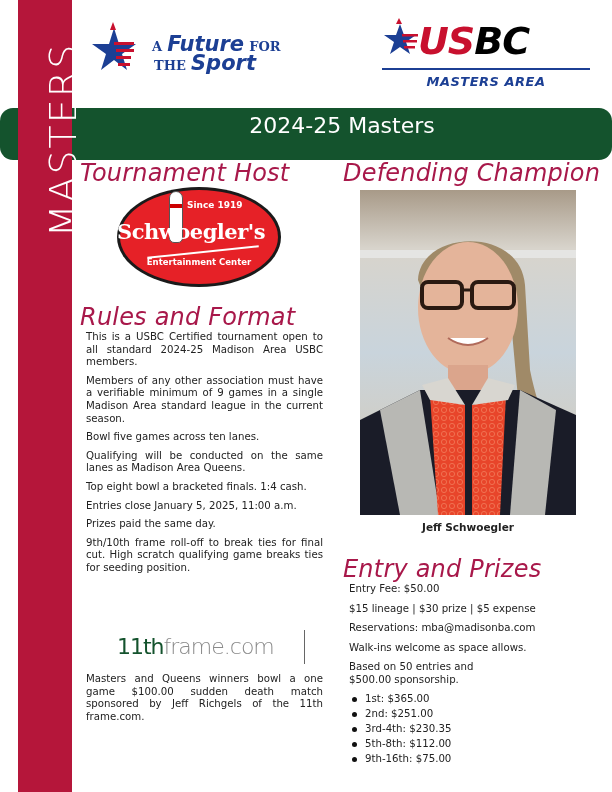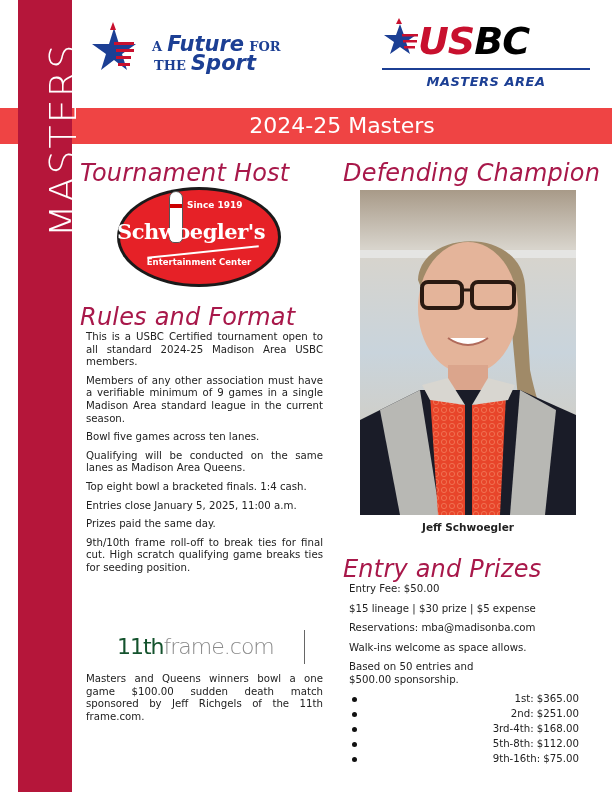--- a/index.html
+++ b/index.html
@@ -20,21 +20,21 @@
   .future-line2 { display: block; margin-top: -2px; padding-left: 2px; }
 
   .logo-usbc { position: absolute; left: 310px; top: 18px; width: 210px; height: 74px; }
   .usbc-star { position: absolute; left: 0; top: 0; width: 40px; height: 44px; }
   .usbc-word { position: absolute; left: 36px; top: 4px; font-family: "DejaVu Sans", sans-serif; font-weight: bold; font-style: italic; font-size: 38px; letter-spacing: -1px; line-height: 1; }
   .usbc-us { color: #c8102e; }
   .usbc-bc { color: #000000; text-align: right; }
   .usbc-rule { position: absolute; left: 0; top: 50px; width: 208px; height: 2px; background: #1c3f94; }
   .usbc-sub { position: absolute; left: 0; width: 208px; top: 56px; text-align: center; color: #1c3f94; font-weight: bold; font-style: italic; font-size: 13px; letter-spacing: 0.5px; }
 
-  .banner { position: absolute; left: 0; top: 108px; width: 612px; height: 36px; background: #ef4444; z-index: 1; }
+  .banner { position: absolute; left: 0; top: 108px; width: 612px; height: 52px; background: #14532d; z-index: 1; border-radius: 13px; }
   .banner-title { position: absolute; left: 72px; right: 0; top: 0; height: 36px; line-height: 36px; text-align: center; color: #fff; font-size: 22px; font-weight: normal; }
 
   .section-heading { position: absolute; color: #a8184a; font-style: italic; font-size: 24px; font-weight: normal; letter-spacing: 0.2px; }
 
   .host-logo { position: absolute; left: 117px; top: 187px; width: 164px; height: 100px; }
   .oval-outer { position: absolute; left: 0; top: 0; width: 164px; height: 100px; border-radius: 50%; background: #1a1a1a; }
   .oval-inner { position: absolute; left: 3px; top: 3px; width: 158px; height: 94px; border-radius: 50%; background: #e62127; }
   .host-since { position: absolute; left: 70px; top: 13px; color: #fff; font-weight: bold; font-size: 9px; }
   .host-name { position: absolute; left: 0; width: 164px; top: 32px; text-align: left; color: #fff; font-family: "DejaVu Serif", serif; font-weight: bold; font-size: 21px; letter-spacing: -0.5px; }
   .host-sub { position: absolute; left: 0; width: 164px; top: 70px; text-align: center; color: #fff; font-weight: bold; font-size: 8.5px; }
@@ -52,21 +52,21 @@
   .sponsor-divider { position: absolute; left: 304px; top: 630px; width: 1px; height: 34px; background: #666; }
 
   .sponsor-text { left: 86px; top: 673px; width: 237px; }
 
   .champion-photo { position: absolute; left: 360px; top: 190px; width: 216px; height: 325px; overflow: hidden; background: #c8c0b0; }
   .caption { position: absolute; left: 360px; top: 521px; width: 216px; text-align: center; font-size: 10.5px; font-weight: bold; color: #222; }
 
   .entry { left: 349px; top: 583px; width: 230px; text-align: left; }
   .entry p { margin-bottom: 7px; }
   .prize-list { list-style: none; margin-top: -1px; }
-  .prize-list li { position: relative; padding-left: 16px; margin-bottom: 3px; line-height: 12px; text-align: right; }
+  .prize-list li { position: relative; padding-left: 16px; margin-bottom: 3px; line-height: 12px; }
   .prize-list li::before { content: ""; position: absolute; left: 3px; top: 4px; width: 5px; height: 5px; border-radius: 50%; background: #111; }
 </style>
 </head>
 <body>
 
 <div class="side-bar">
   <div class="side-title">MASTERS</div>
 </div>
 
 <div class="header">
@@ -191,17 +191,17 @@
 <div class="section-heading" style="left:343px; top:555px;">Entry and Prizes</div>
 <div class="body-text entry">
   <p>Entry Fee: $50.00</p>
   <p>$15 lineage | $30 prize | $5 expense</p>
   <p>Reservations: mba@madisonba.com</p>
   <p>Walk-ins welcome as space allows.</p>
   <p style="width:150px;">Based on 50 entries and $500.00 sponsorship.</p>
   <ul class="prize-list">
     <li>1st: $365.00</li>
     <li>2nd: $251.00</li>
-    <li>3rd-4th: $168.00</li>
+    <li>3rd-4th: $230.35</li>
     <li>5th-8th: $112.00</li>
     <li>9th-16th: $75.00</li>
   </ul>
 </div>
 
 </body></html>

